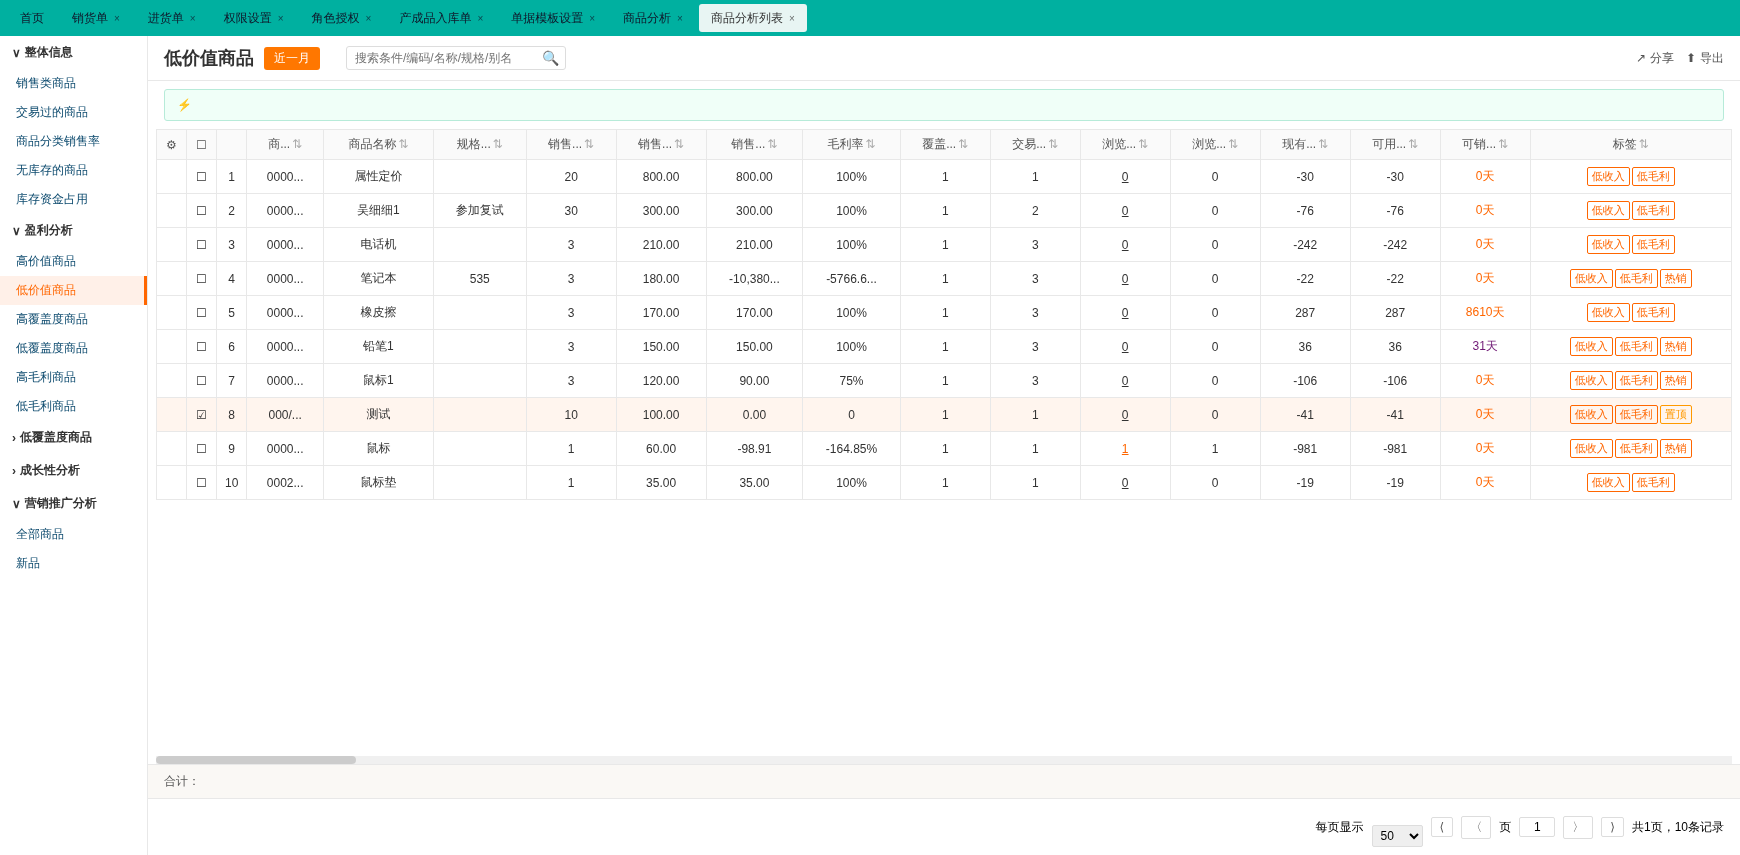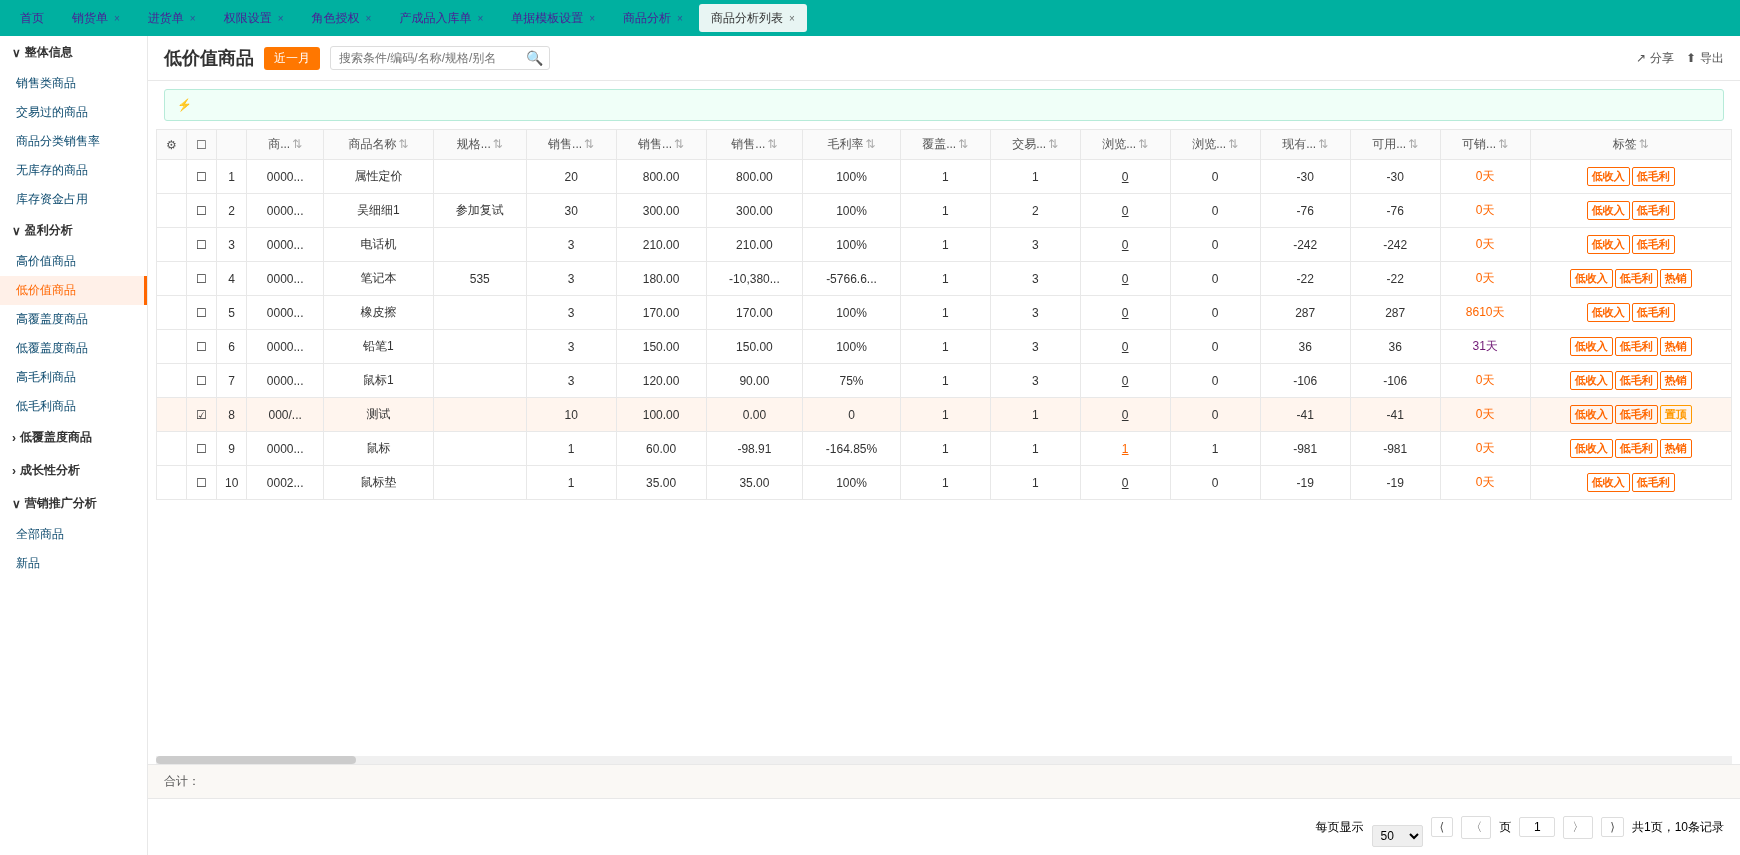--- a/index.html
+++ b/index.html
@@ -8,21 +8,21 @@
     
     .top-nav {
       background: #00b0a0;
       height: 36px;
       display: flex;
       align-items: center;
       padding: 0 8px;
       gap: 4px;
     }
     .nav-item {
-      color: #4c1d95;
+      color: #0f172a;
       padding: 4px 12px;
       cursor: pointer;
       white-space: nowrap;
       border-radius: 3px;
       display: flex;
       align-items: center;
       gap: 4px;
       height: 28px;
     }
     .nav-item.active { background: #e8f5f3; color: #333; }
@@ -90,20 +90,21 @@
       cursor: pointer;
       font-size: 12px;
     }
     .search-box {
       border: 1px solid #ddd;
       border-radius: 3px;
       padding: 4px 28px 4px 8px;
       width: 220px;
       color: #3b82f6;
       position: relative;
+      margin-left: 16px;
     }
     .search-wrapper {
       position: relative;
       display: inline-flex;
       align-items: center;
     }
     .search-icon-btn {
       position: absolute;
       right: 6px;
       color: #ff7700;
@@ -167,21 +168,20 @@
       color: #333;
       white-space: nowrap;
     }
     tr.highlight td { background: #fff5ee; }
     .tag {
       display: inline-block;
       padding: 1px 4px;
       border-radius: 2px;
       margin: 1px;
       font-size: 11px;
-      font-weight: bold;
     }
     .tag-orange { color: #ff6600; border: 1px solid #ff6600; }
     .tag-warning { color: #ff9900; border: 1px solid #ff9900; }
     .underline { text-decoration: underline; }
     .orange { color: #ff6600; }
 
     
     .table-footer {
       border-top: 1px solid #e8e8e8;
       padding: 8px 16px;

